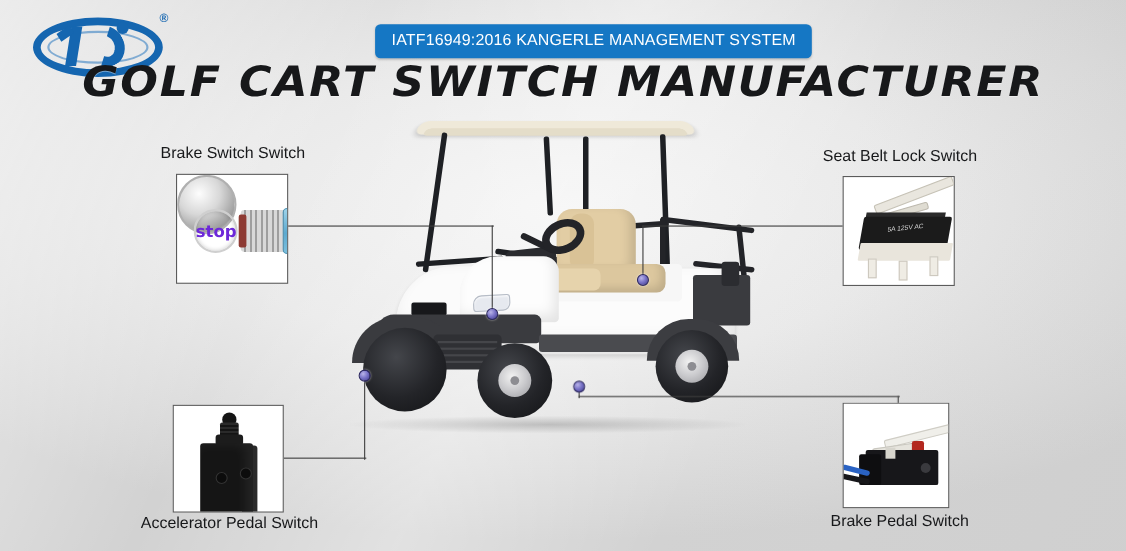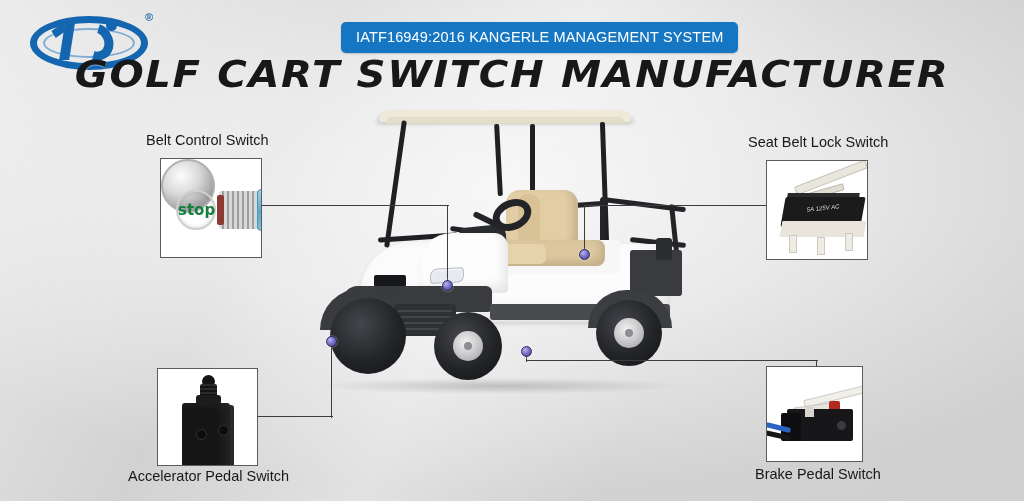--- a/index.html
+++ b/index.html
@@ -231,21 +231,21 @@
     background:radial-gradient(circle at 36% 30%,#fdfdfd 0%,#d8d8d8 40%,#9d9d9d 75%,#c8c8c8 100%);
     border:2px solid #b0b0b0;box-sizing:border-box;
   }
   .mb-ring{
     position:absolute;left:15px;top:31px;width:40px;height:40px;border-radius:50%;
     border:2px solid #cfcfcf;box-sizing:border-box;
     box-shadow:inset 0 0 4px rgba(0,0,0,.2);
   }
   .mb-stop{
     position:absolute;left:17px;top:42px;width:36px;text-align:center;
-    font-family:"DejaVu Sans",sans-serif;font-weight:bold;font-size:15px;color:#15803d;
+    font-family:"DejaVu Sans",sans-serif;font-weight:bold;font-size:15px;color:#6d28d9;
   }
   .mb-red{
     position:absolute;left:56px;top:36px;width:7px;height:30px;background:#8d3a33;border-radius:2px;
   }
   .mb-thread{
     position:absolute;left:58px;top:32px;width:42px;height:38px;
     background:repeating-linear-gradient(90deg,#d8d8d8 0 3px,#9e9e9e 3px 5px);
     border-radius:3px;
   }
   .mb-blue{
@@ -412,21 +412,21 @@
   <div class="ln lnv" style="left:331px;top:341px;height:77px;"></div>
   <div class="ln lnh" style="left:258px;top:416px;width:75px;"></div>
   <div class="dot" style="left:326px;top:336px;"></div>
 
   <div class="ln lnv" style="left:526px;top:351px;height:11px;"></div>
   <div class="ln lnh" style="left:526px;top:360px;width:292px;"></div>
   <div class="ln lnv" style="left:816px;top:360px;height:7px;"></div>
   <div class="dot" style="left:521px;top:346px;"></div>
 
   <div class="callout">
-    <div class="clabel" style="left:146px;top:132px;">Belt Control Switch</div>
+    <div class="clabel" style="left:146px;top:132px;">Brake Switch Switch</div>
     <div class="cbox" style="left:160px;top:158px;width:102px;height:100px;">
       <div class="prod">
         <div class="mb-thread"></div>
         <div class="mb-red"></div>
         <div class="mb-blue"></div>
         <div class="mb-blue2"></div>
 
         <div class="mb-face"></div>
         <div class="mb-ring"></div>
         <div class="mb-stop">stop</div>

